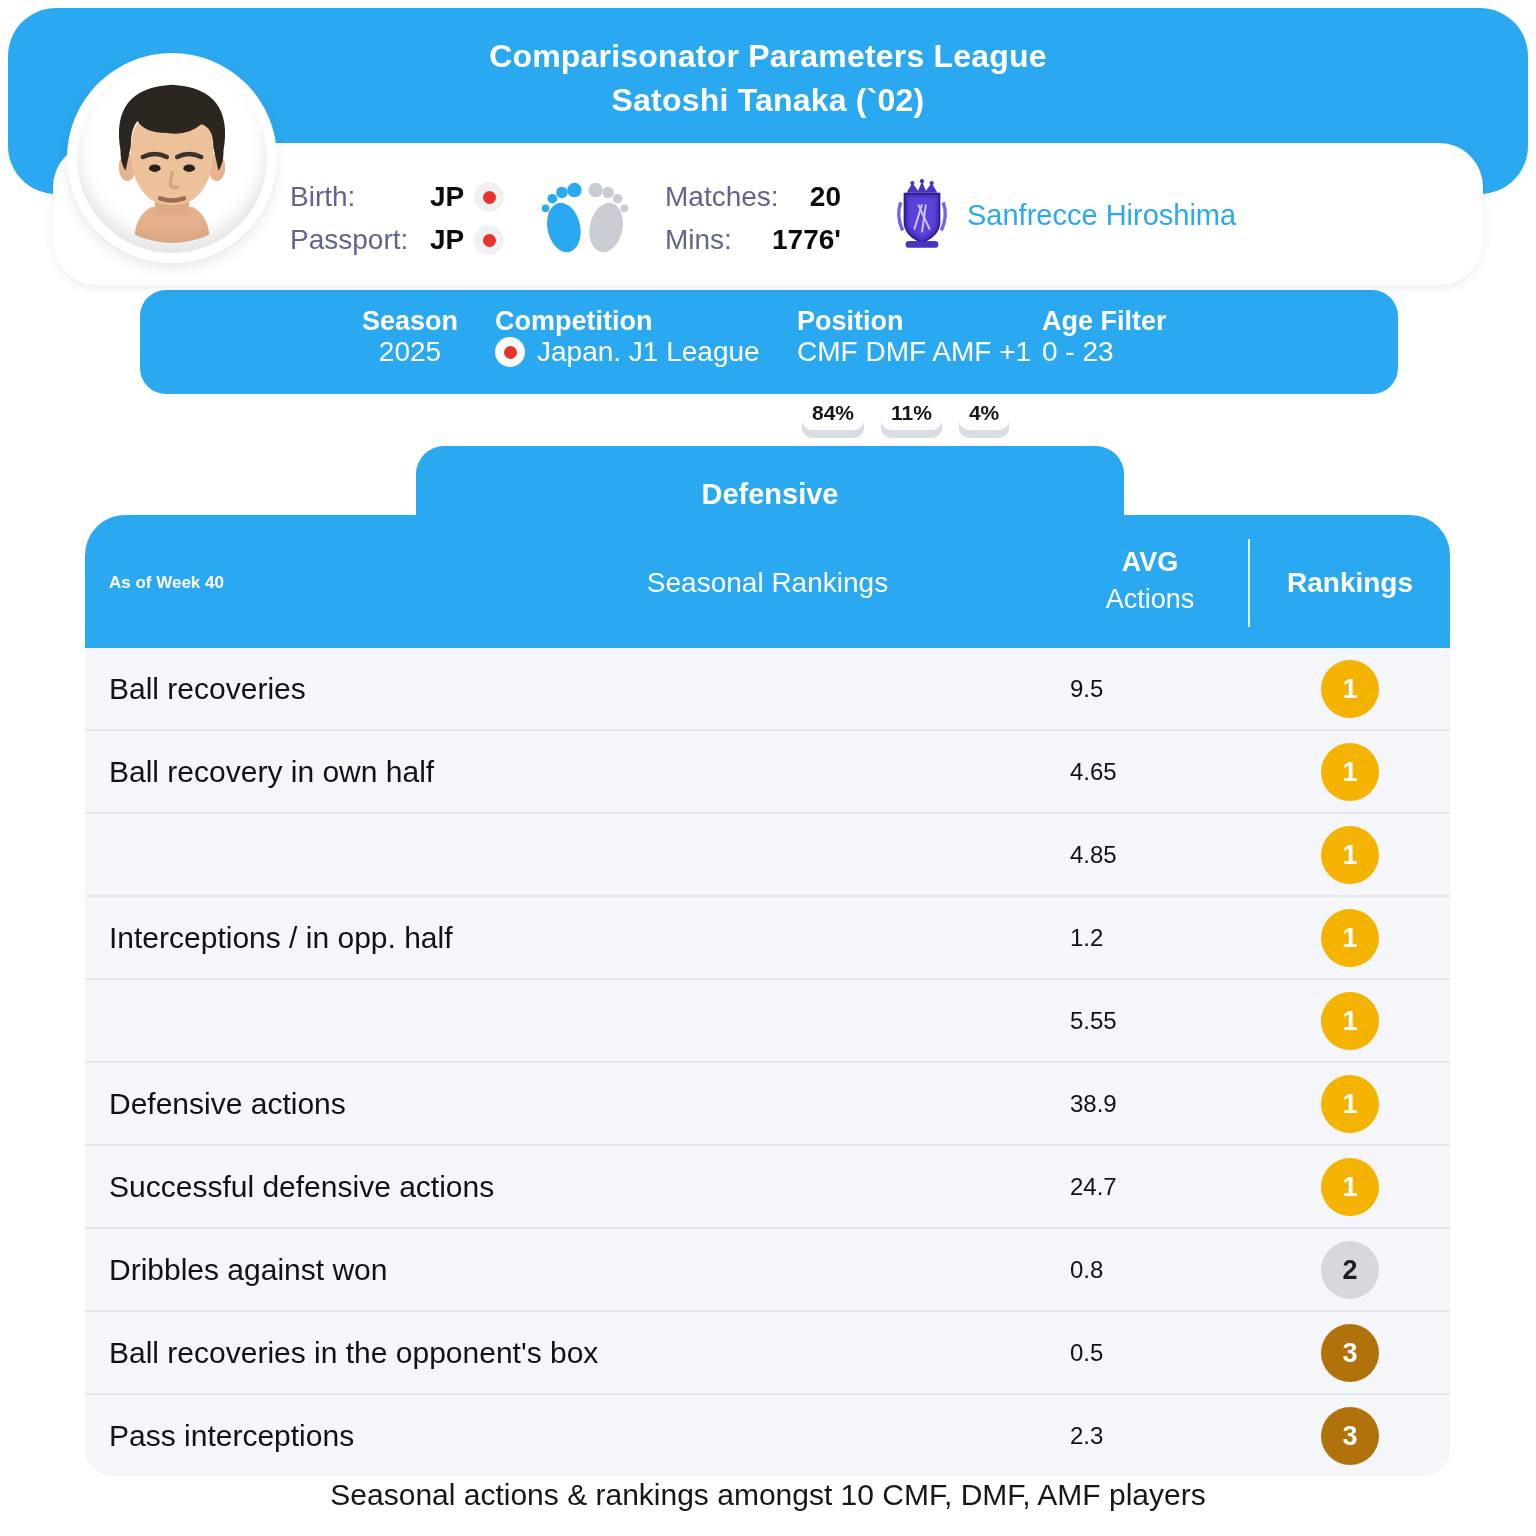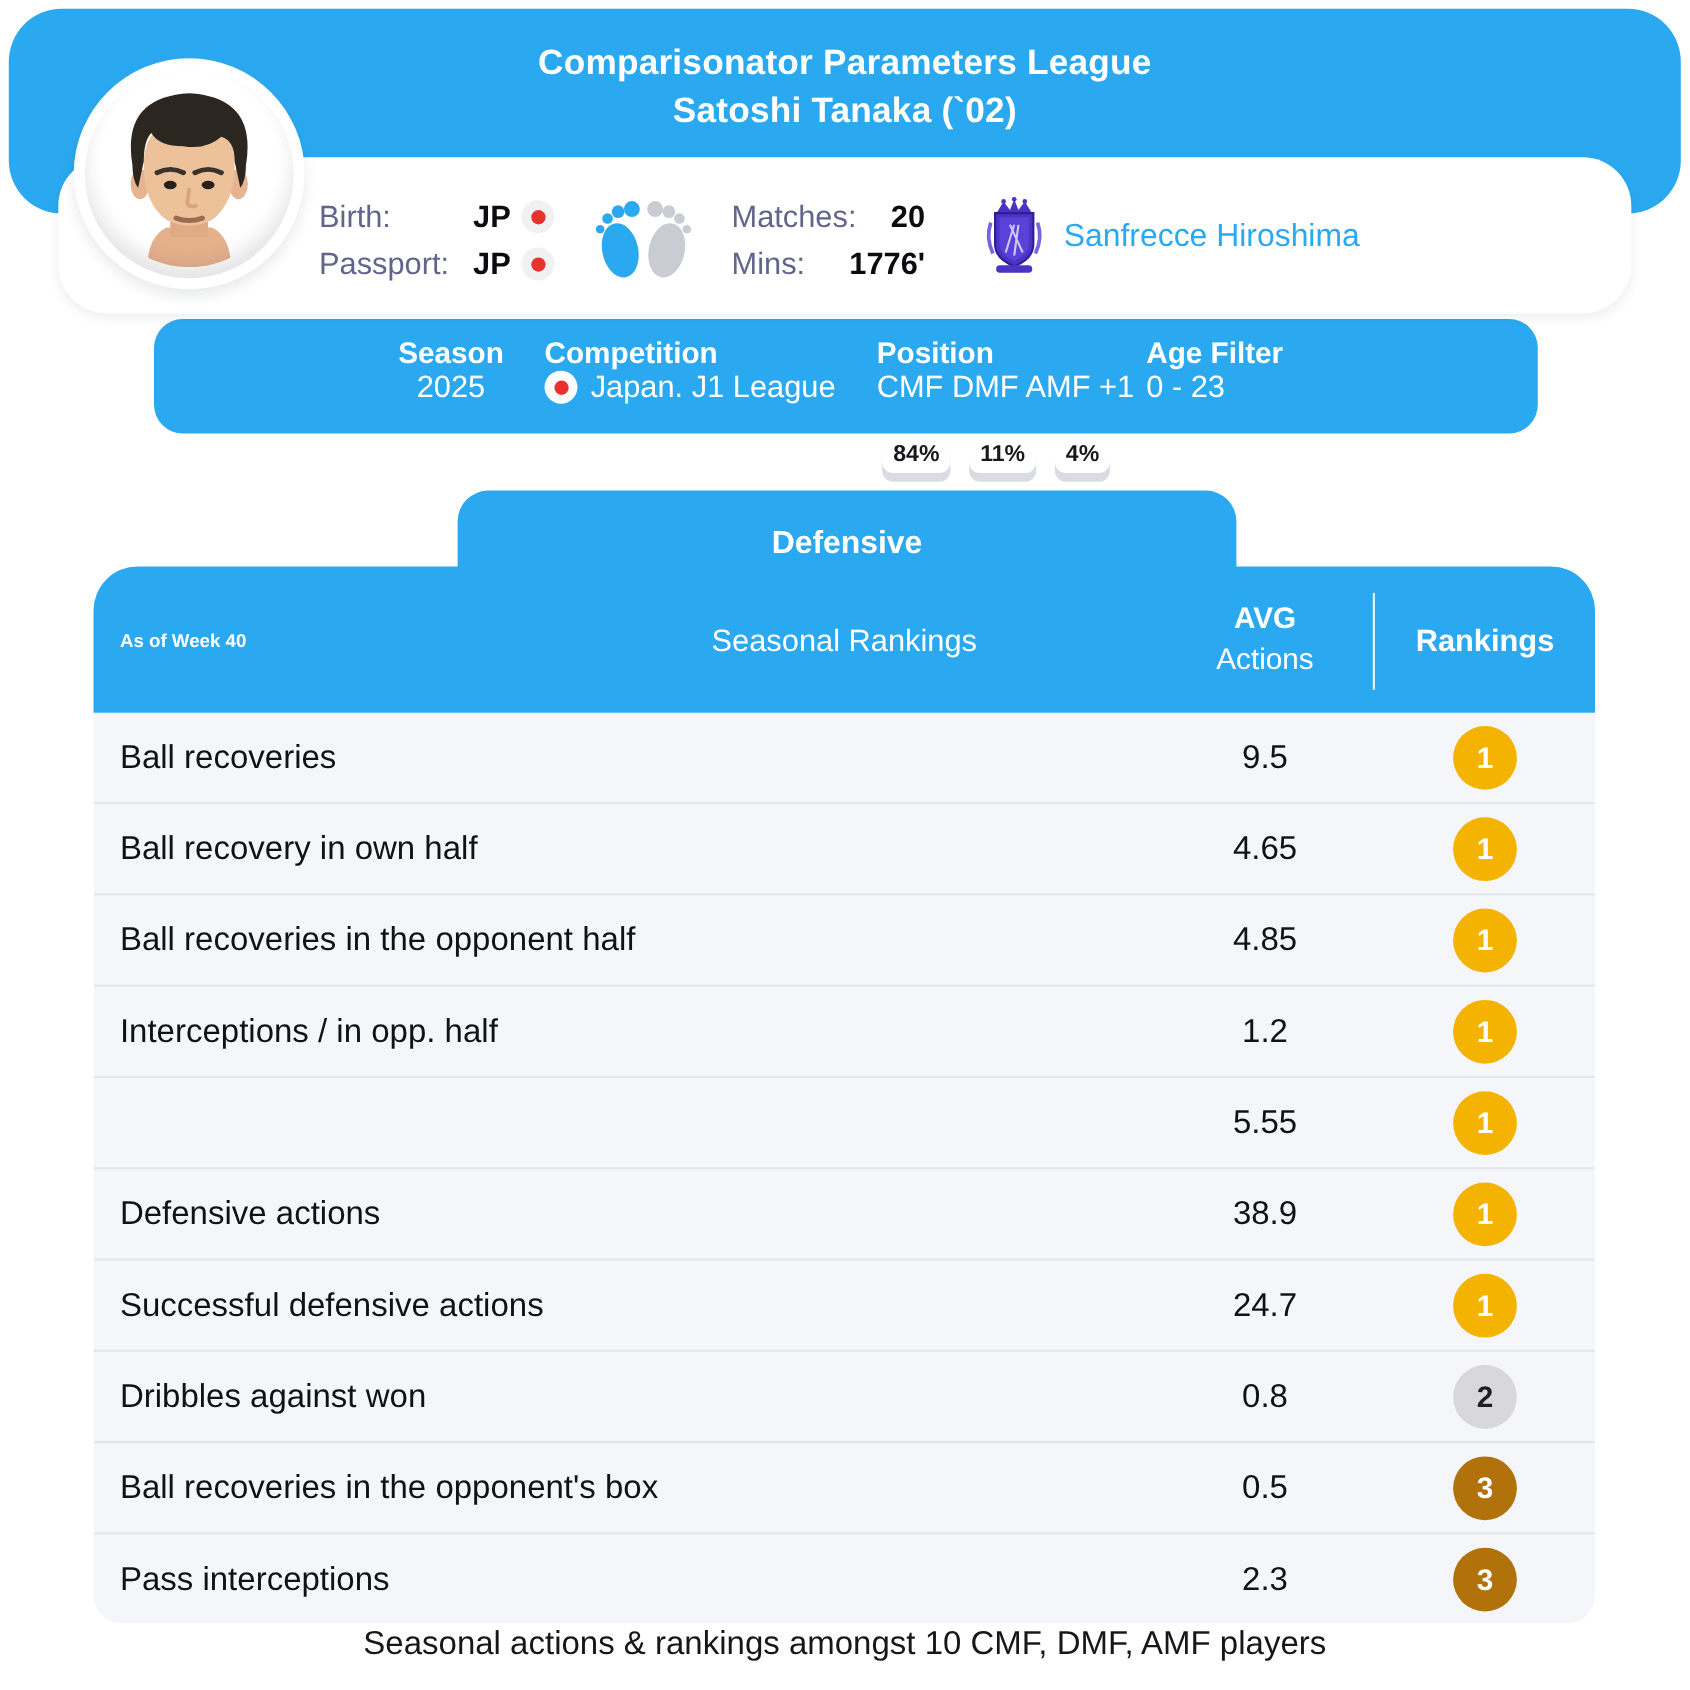--- a/index.html
+++ b/index.html
@@ -53,21 +53,21 @@
   .col-seasonal{position:absolute;left:0;right:0;top:52px;text-align:center;font-size:28px;}
   .col-avg{position:absolute;left:985px;top:30px;width:160px;text-align:center;}
   .col-avg .l1{font-size:27px;font-weight:700;line-height:34px;}
   .col-avg .l2{font-size:27px;line-height:40px;}
   .hdr-divider{position:absolute;left:1163px;top:24px;width:2px;height:88px;background:rgba(255,255,255,.85);}
   .col-rankings{position:absolute;left:1180px;top:52px;width:170px;text-align:center;font-size:28px;font-weight:700;}
   .rows{border-radius:0 0 26px 26px;overflow:hidden;}
   .row{position:relative;height:81px;background:#F4F6F9;display:flex;align-items:center;}
   .row + .row{border-top:2px solid #E3E6EB;}
   .stat-label{padding-left:24px;font-size:30px;color:#121216;}
-  .stat-avg{position:absolute;left:985px;width:160px;text-align:center;font-size:30px;color:#121216;}
+  .stat-avg{position:absolute;left:985px;width:160px;font-size:24px;color:#121216;}
   .rank-badge{position:absolute;left:1236px;width:58px;height:58px;border-radius:50%;text-align:center;
     line-height:58px;font-size:27px;font-weight:700;}
   .m-gold{background:#F5B301;color:#fff;}
   .m-silver{background:#D8D8DC;color:#1E1E24;}
   .m-bronze{background:#B1710B;color:#fff;}
   
   .footer{position:absolute;left:0;right:0;top:1478px;text-align:center;font-size:30px;color:#17171B;}
 </style>
 </head>
 <body>
@@ -208,21 +208,20 @@
     <span class="rank-badge m-gold">1</span>
   </div>
 
   <div class="row">
     <span class="stat-label">Ball recovery in own half</span>
     <span class="stat-avg">4.65</span>
     <span class="rank-badge m-gold">1</span>
   </div>
 
   <div class="row">
-    <span class="stat-label">Ball recoveries in the opponent half</span>
     <span class="stat-avg">4.85</span>
     <span class="rank-badge m-gold">1</span>
   </div>
 
   <div class="row">
     <span class="stat-label">Interceptions / in opp. half</span>
     <span class="stat-avg">1.2</span>
     <span class="rank-badge m-gold">1</span>
   </div>
 

